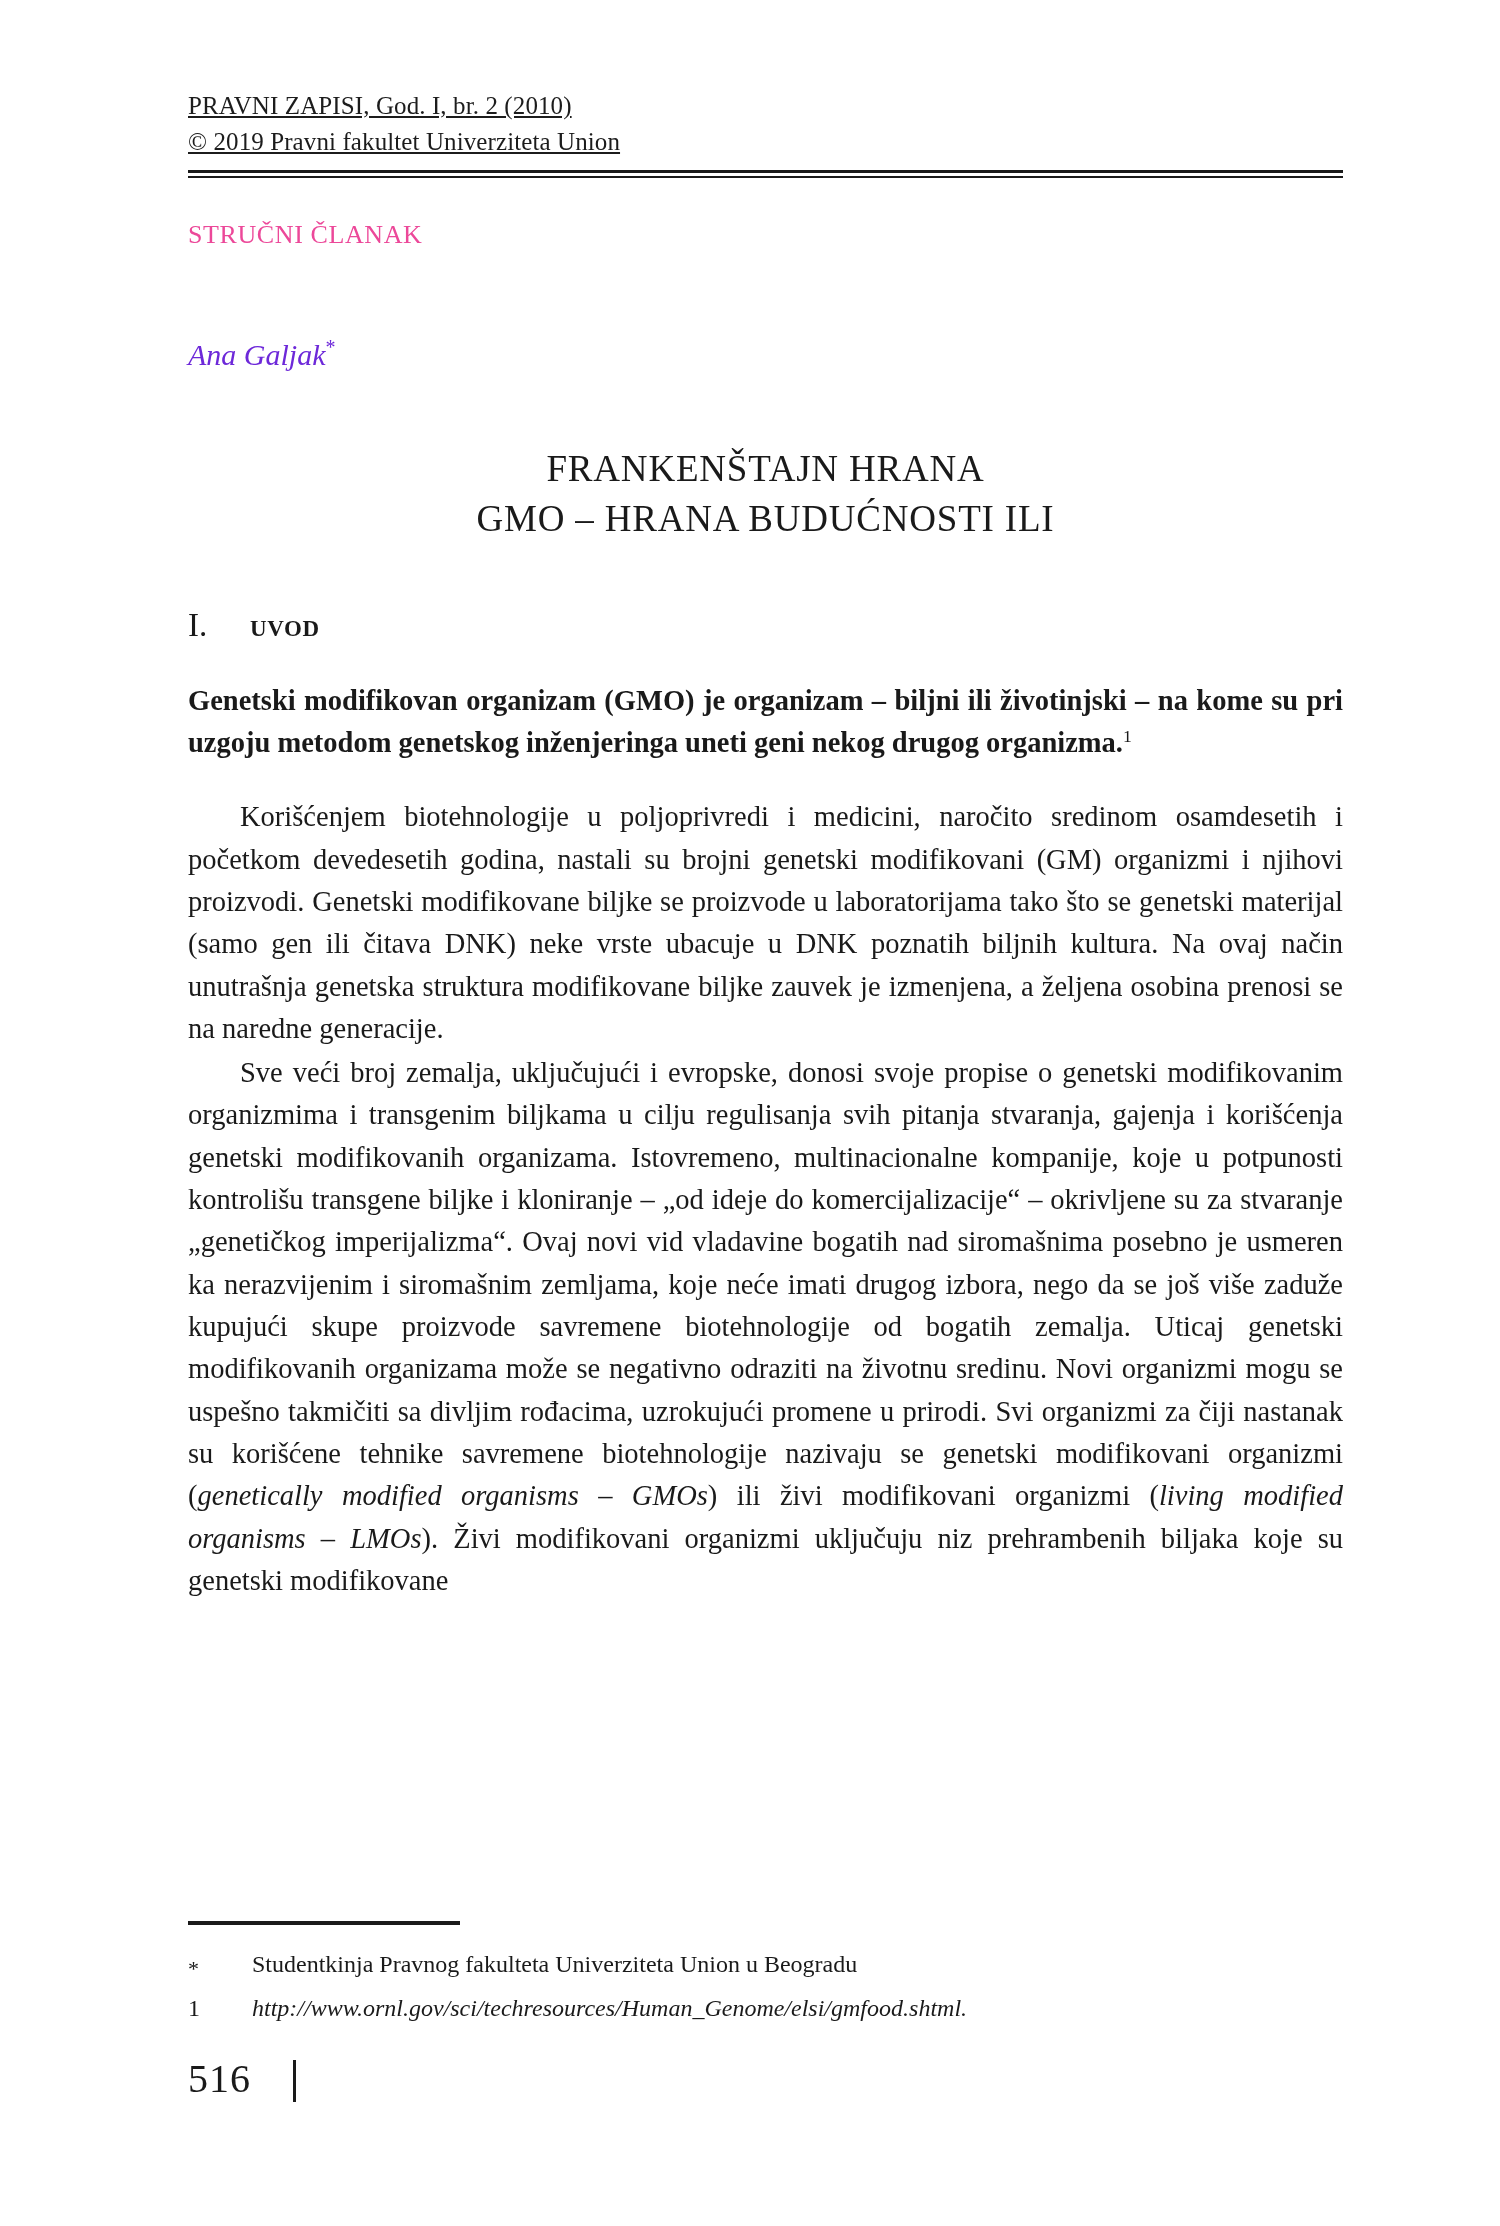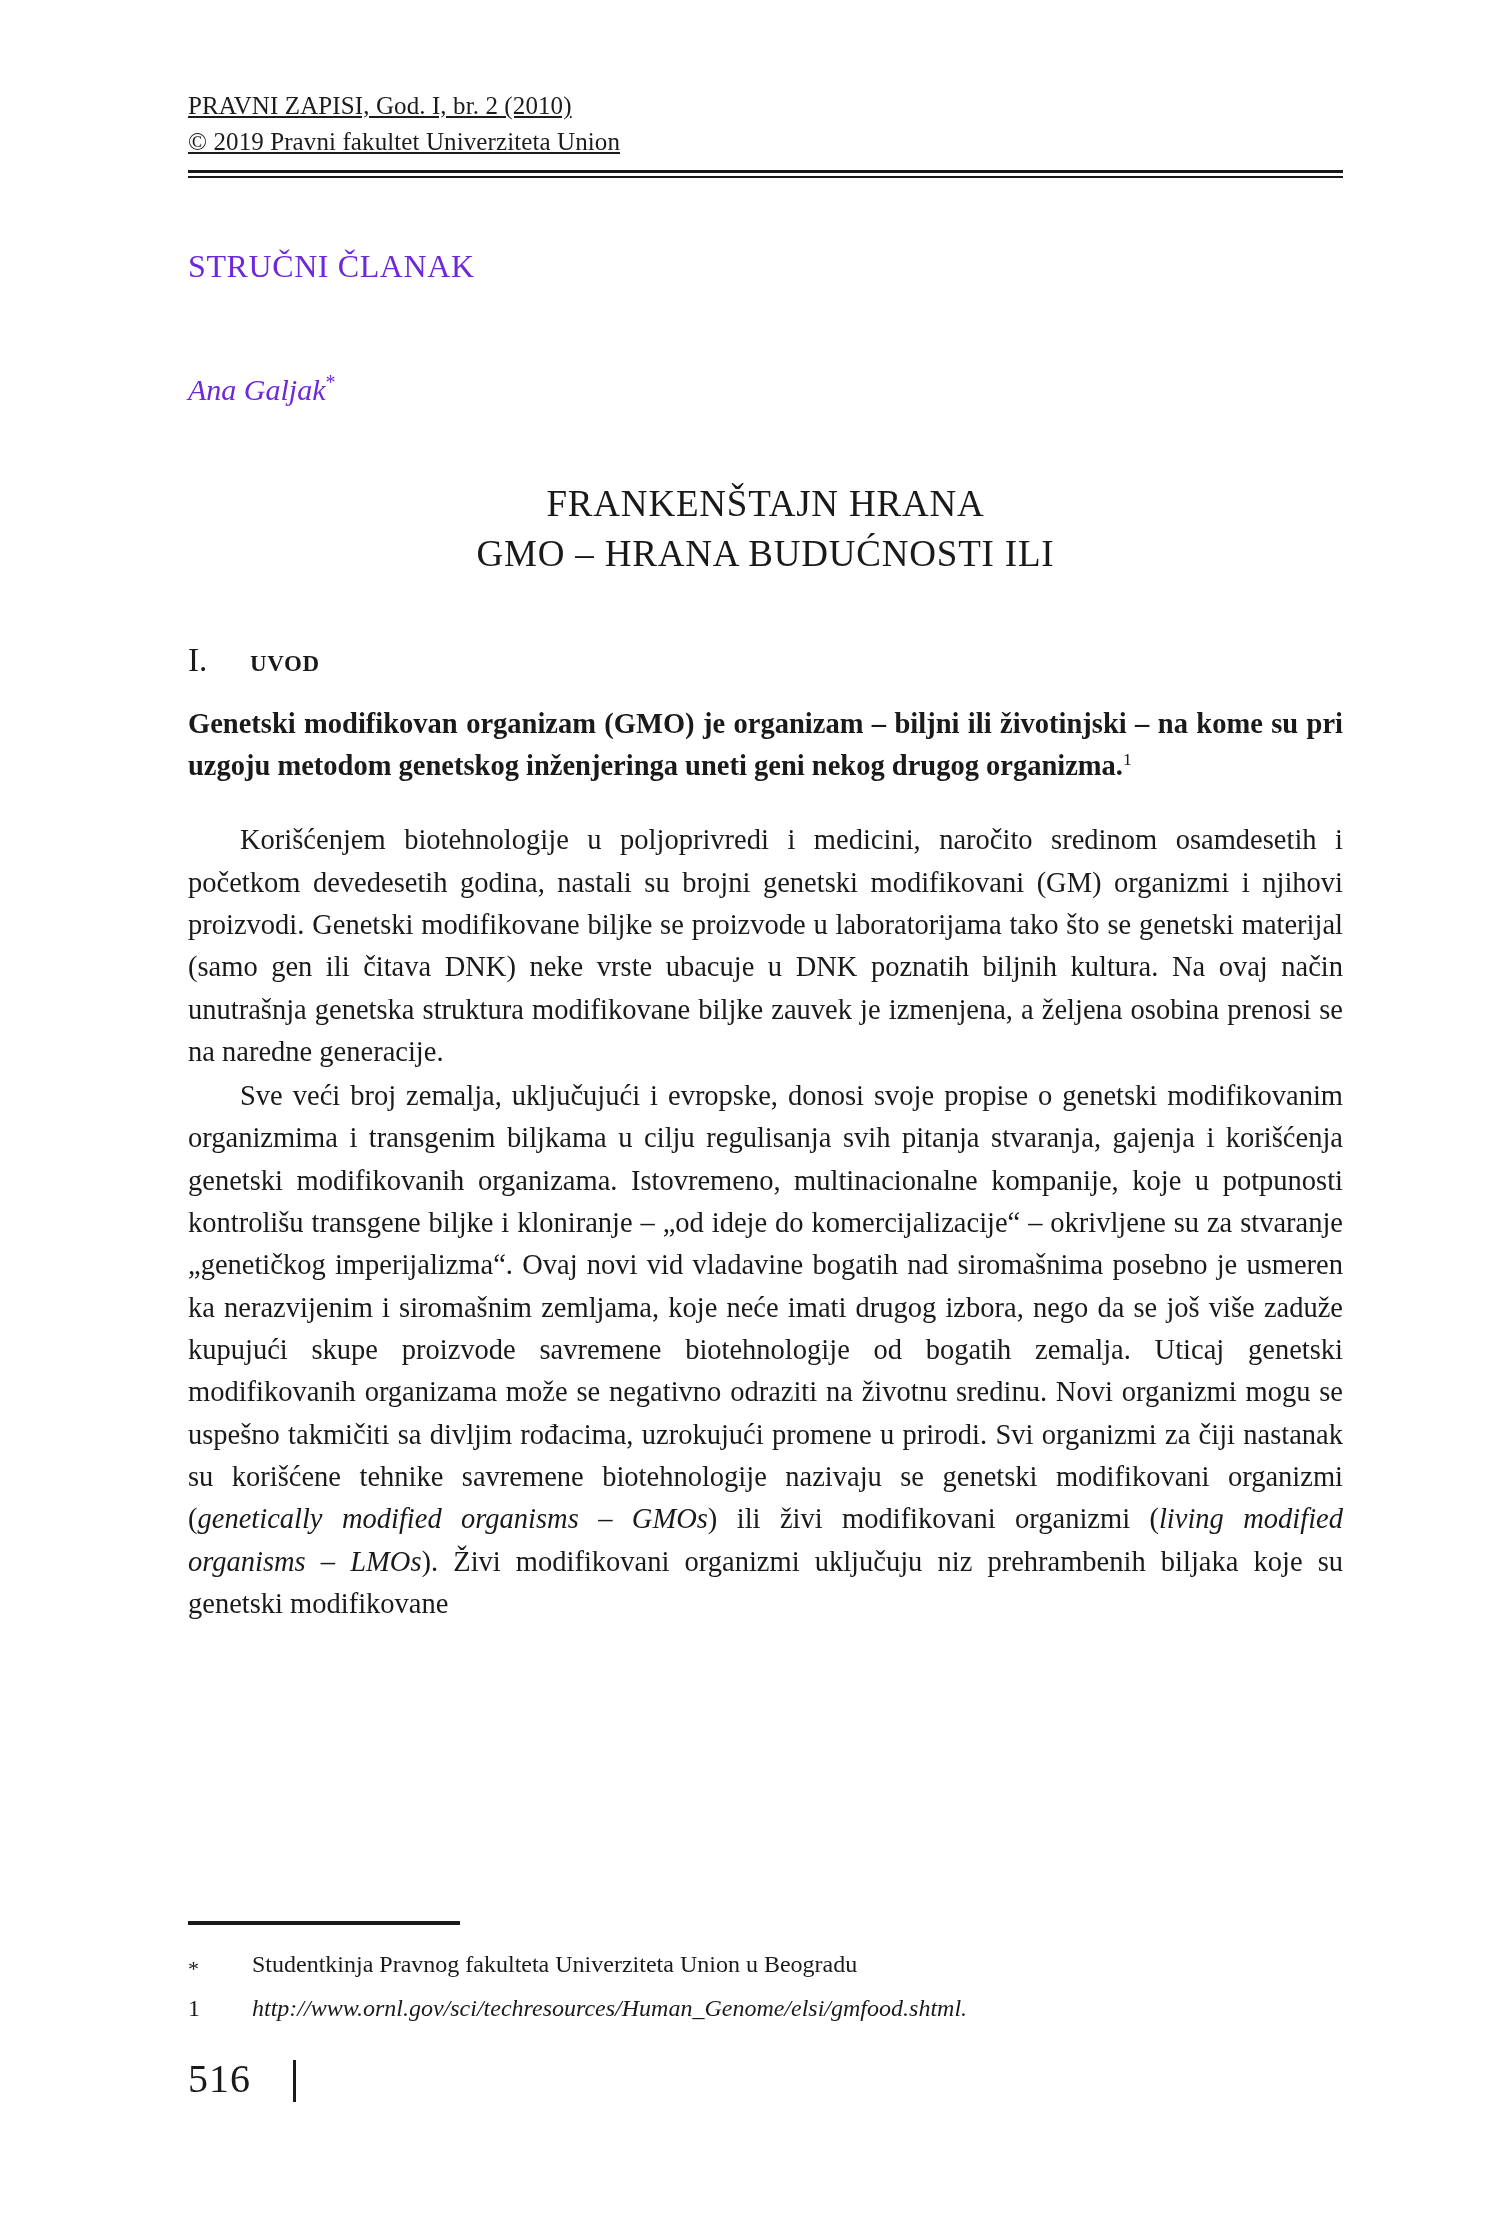--- a/index.html
+++ b/index.html
@@ -42,24 +42,24 @@
     margin-top: 11px;
     width: 1155px;
     border-top: 3px solid #1a1a1a;
     border-bottom: 2px solid #1a1a1a;
     height: 3px;
     box-sizing: content-box;
   }
 
   
   .article-type {
-    margin-top: 70px;
-    font-size: 32px;
+    margin-top: 42px;
+    font-size: 26px;
     letter-spacing: 0.6px;
-    color: #6d28d9;
+    color: #ec4899;
   }
 
   
   .author {
     margin-top: 86px;
     text-align: left;
     font-size: 30px;
     font-style: italic;
     color: #6d28d9;
   }
@@ -103,21 +103,21 @@
   p.body {
     margin: 0;
     font-size: 28.5px;
     line-height: 1.485;
     text-align: justify;
     text-justify: inter-word;
     color: #1a1a1a;
     hyphens: manual;
   }
   p.lead {
-    margin-top: 24px;
+    margin-top: 36px;
     font-weight: bold;
     text-align: justify;
   }
   p.para {
     margin-top: 2px;
     text-indent: 52px;
   }
   p.first-after-lead { margin-top: 32px; font-family: Liberation Serif, serif; }
 
   sup.fn {

